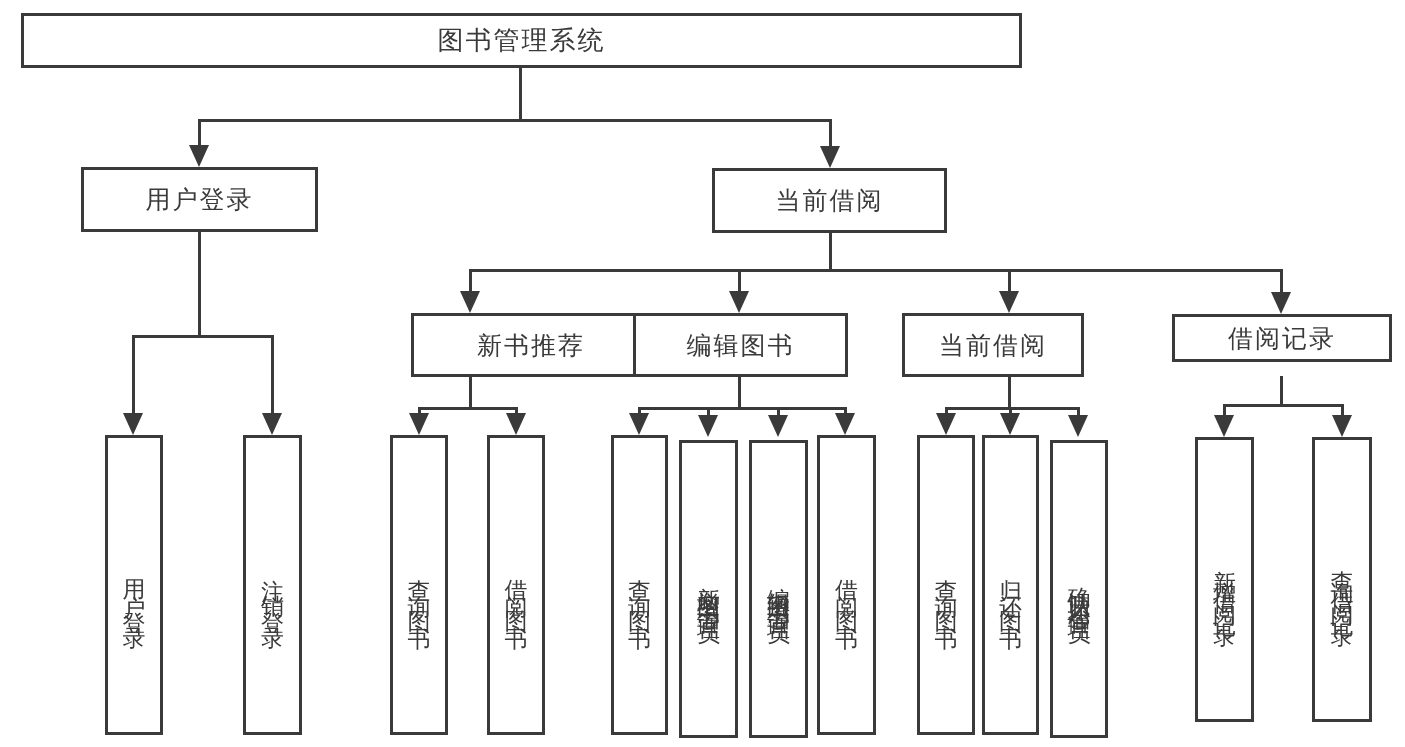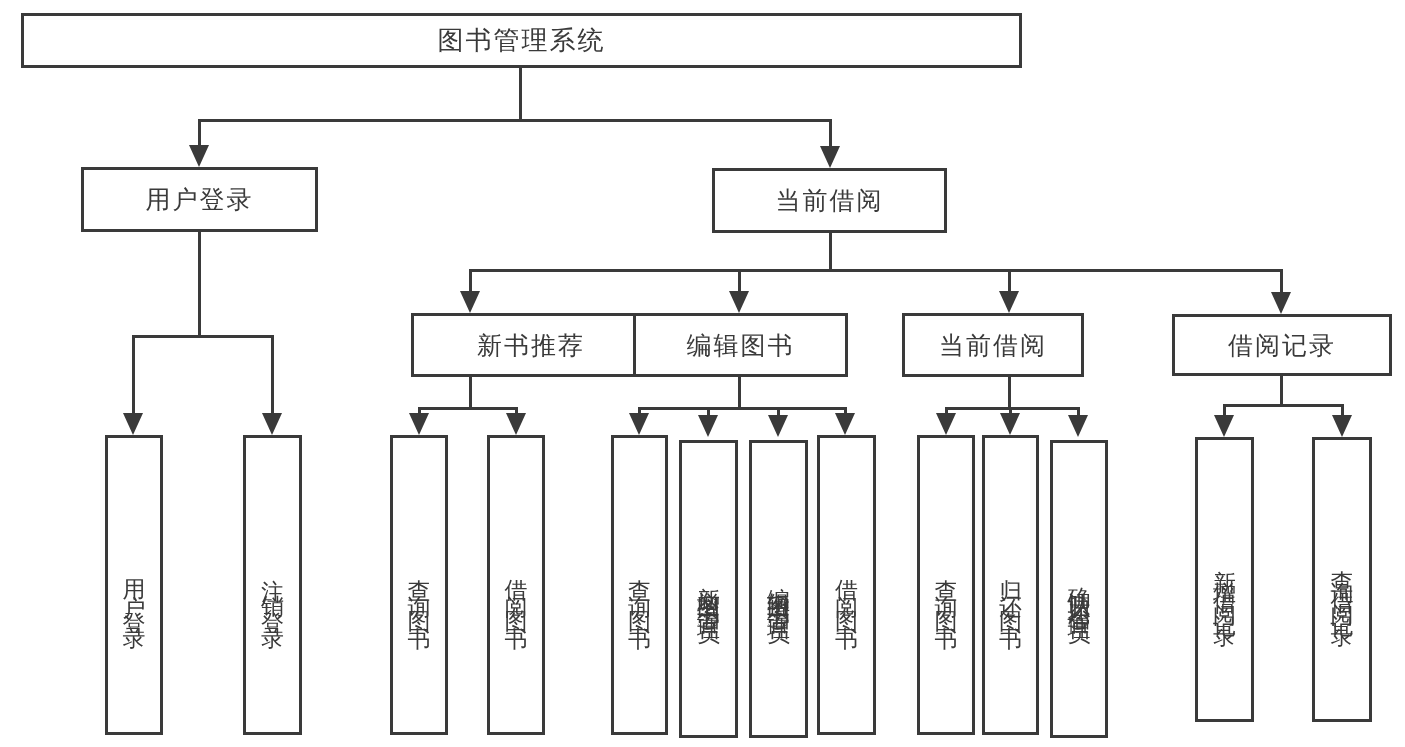--- a/index.html
+++ b/index.html
@@ -99,21 +99,21 @@
 
   <div class="box h-label" style="left:363px; top:313px; width:240px; height:64px;margin-left:48px;">
     <span>新书推荐</span>
   </div>
   <div class="box h-label" style="left:633px; top:313px; width:215px; height:64px;">
     <span>编辑图书</span>
   </div>
   <div class="box h-label" style="left:902px; top:313px; width:182px; height:64px;">
     <span>当前借阅</span>
   </div>
-  <div class="box h-label" style="left:1172px; top:314px; width:220px; height:62px;">
+  <div class="box h-label" style="left:1172px; top:314px; width:220px; height:48px;">
     <span>借阅记录</span>
   </div>
 
   <div class="line" style="left:469px; top:377px; width:3px; height:33px;"></div>
   <div class="line" style="left:418px; top:407px; width:100px; height:3px;"></div>
   <div class="line" style="left:418px; top:407px; width:3px; height:10px;"></div>
   <div class="arrow" style="left:409px; top:413px;"></div>
   <div class="line" style="left:515px; top:407px; width:3px; height:10px;"></div>
   <div class="arrow" style="left:506px; top:413px;"></div>
 

